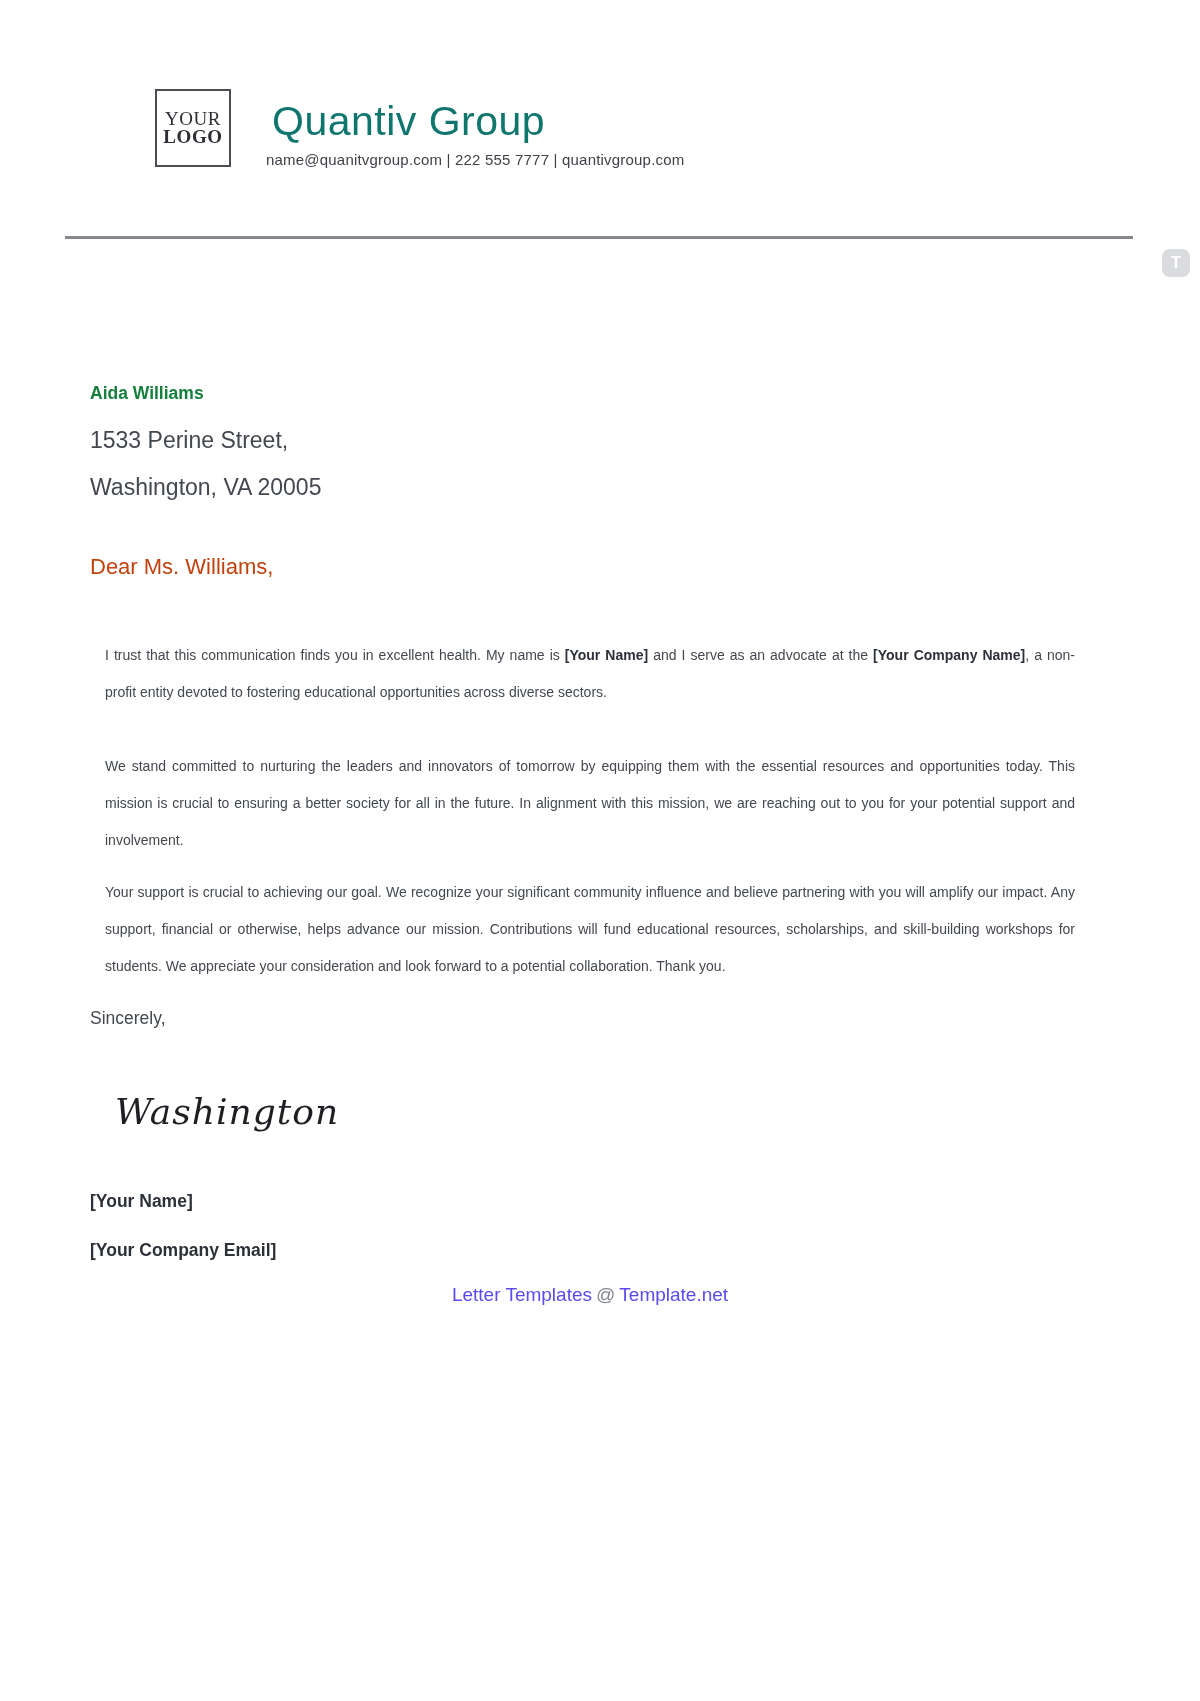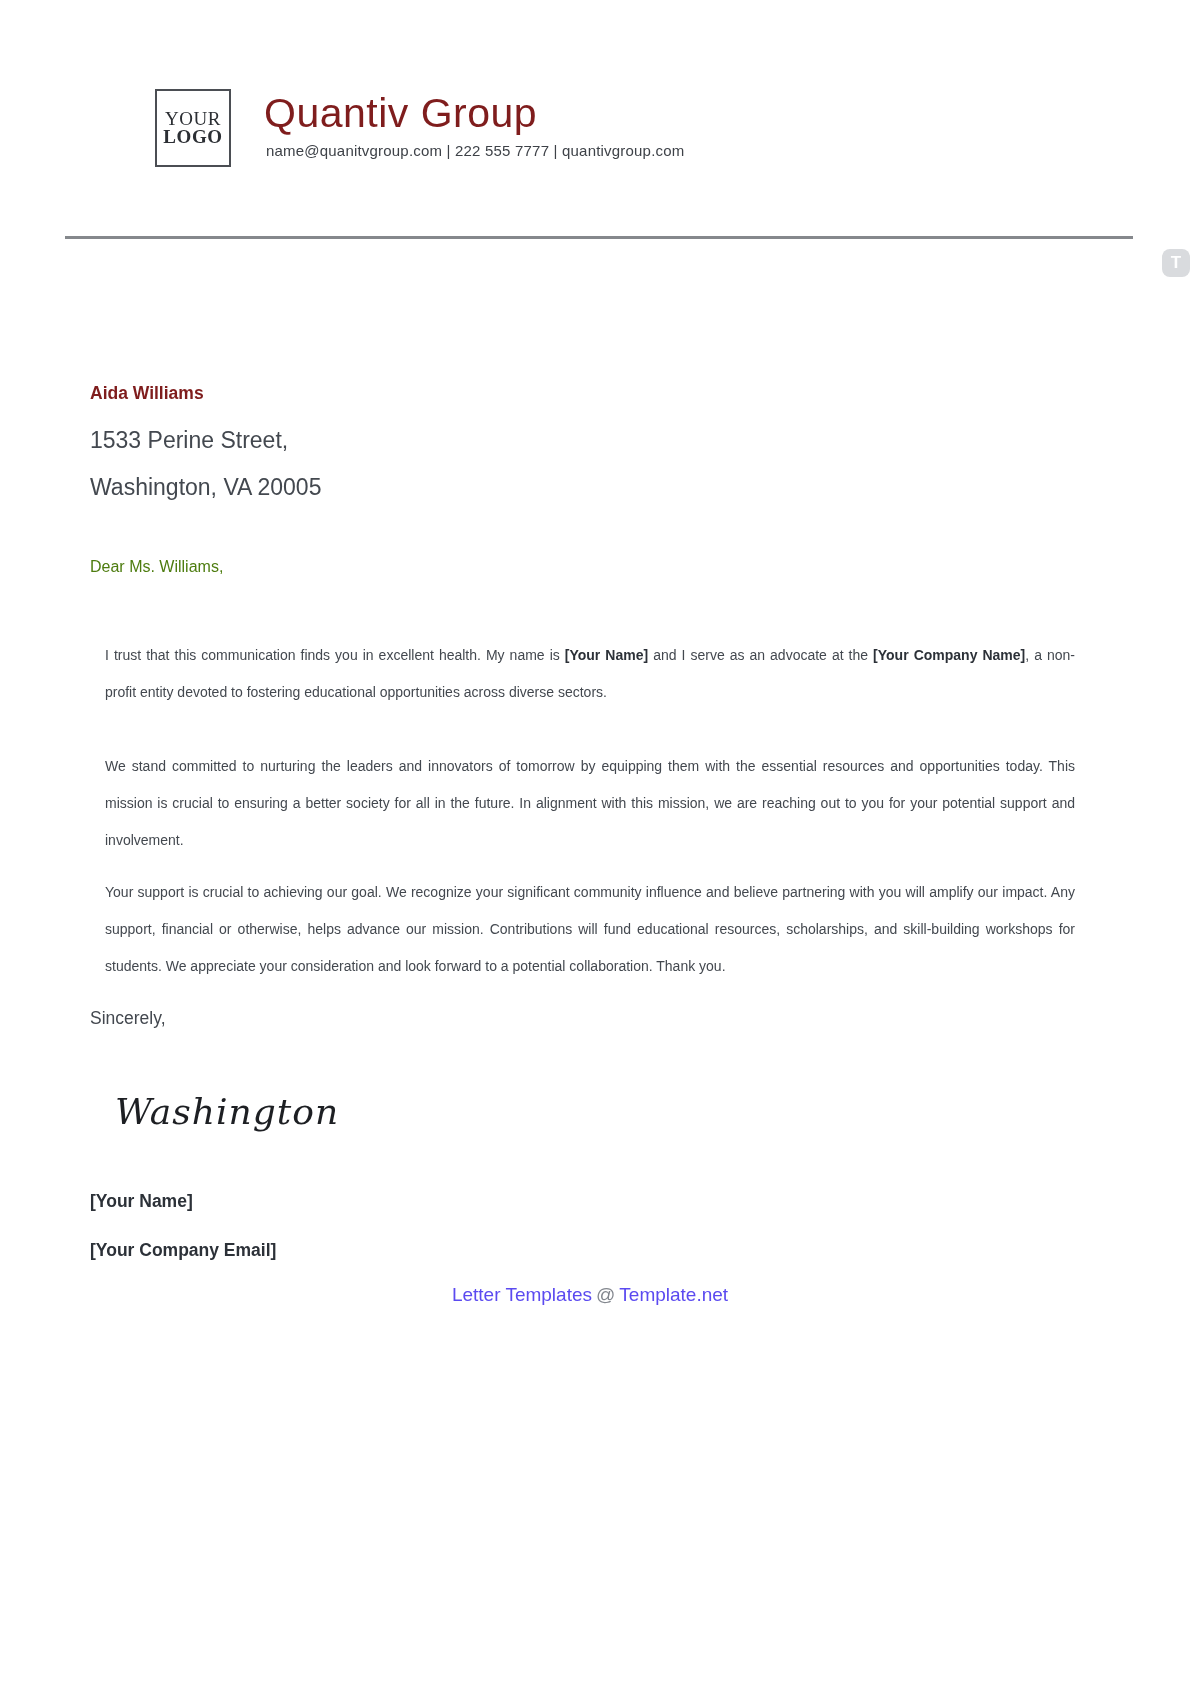--- a/index.html
+++ b/index.html
@@ -35,24 +35,24 @@
     color: #2c2f34;
     letter-spacing: 0.6px;
     line-height: 18px;
     flex: 0 0 auto;
   }
   .logo-line2 { font-weight: bold; }
   .header-text { margin-left: 33px; padding-top: 2px; }
   .company-name {
     font-size: 41px;
     font-weight: 500;
-    color: #7f1d1d;
+    color: #0f766e;
     letter-spacing: 0.5px;
     line-height: 44px;
-    margin: 0;
+    margin: 8px;
   }
   .contact-line {
     margin: 7px 0 0 2px;
     font-size: 15px;
     color: #3e4248;
     letter-spacing: 0.2px;
   }
 
   .divider {
     position: absolute;
@@ -93,33 +93,33 @@
     font-size: 35px;
     font-weight: 700;
     color: #262a31;
     letter-spacing: 0.2px;
     line-height: 38px;
   }
   .recipient-name {
     margin: 0 0 26px 0;
     font-size: 17.5px;
     font-weight: bold;
-    color: #7f1d1d;
+    color: #15803d;
     line-height: 21px;
   }
   .address-line {
     margin: 0 0 26px 0;
     font-size: 23px;
     color: #43484f;
     line-height: 21px;
   }
   .salutation {
     margin: 58px 0 0 0;
-    font-size: 16px;
-    color: #4d7c0f;
+    font-size: 22px;
+    color: #c2410c;
     line-height: 21px;
   }
   .body-p {
     margin: 15px;
     font-size: 14px;
     line-height: 37px;
     text-align: justify;
     color: #43484f;
   }
   .p-first { margin-top: 60px; }

